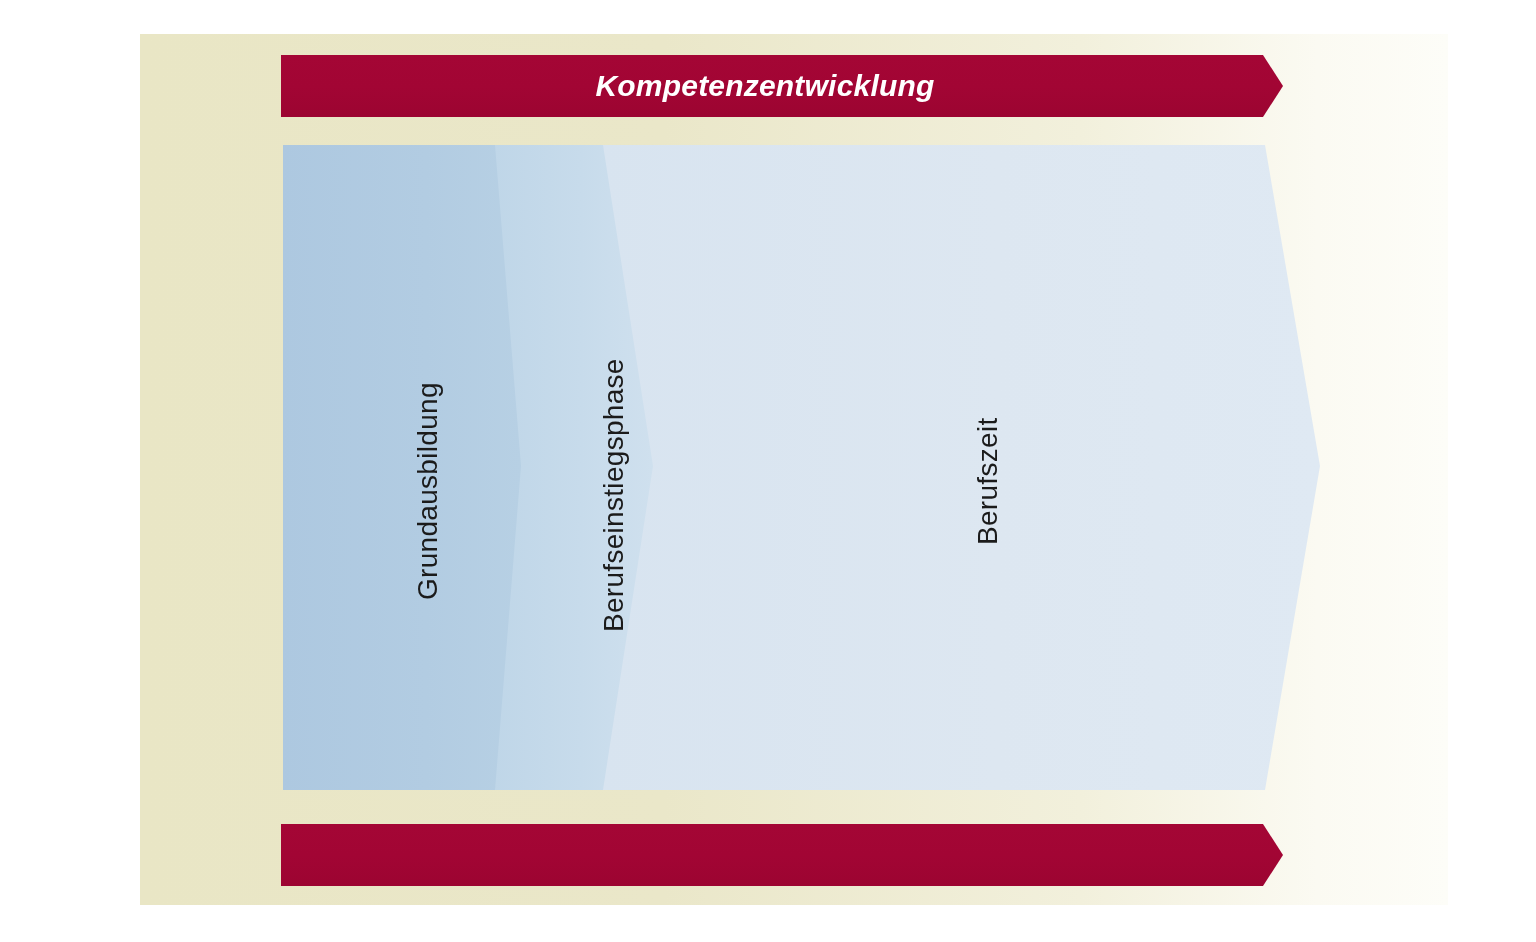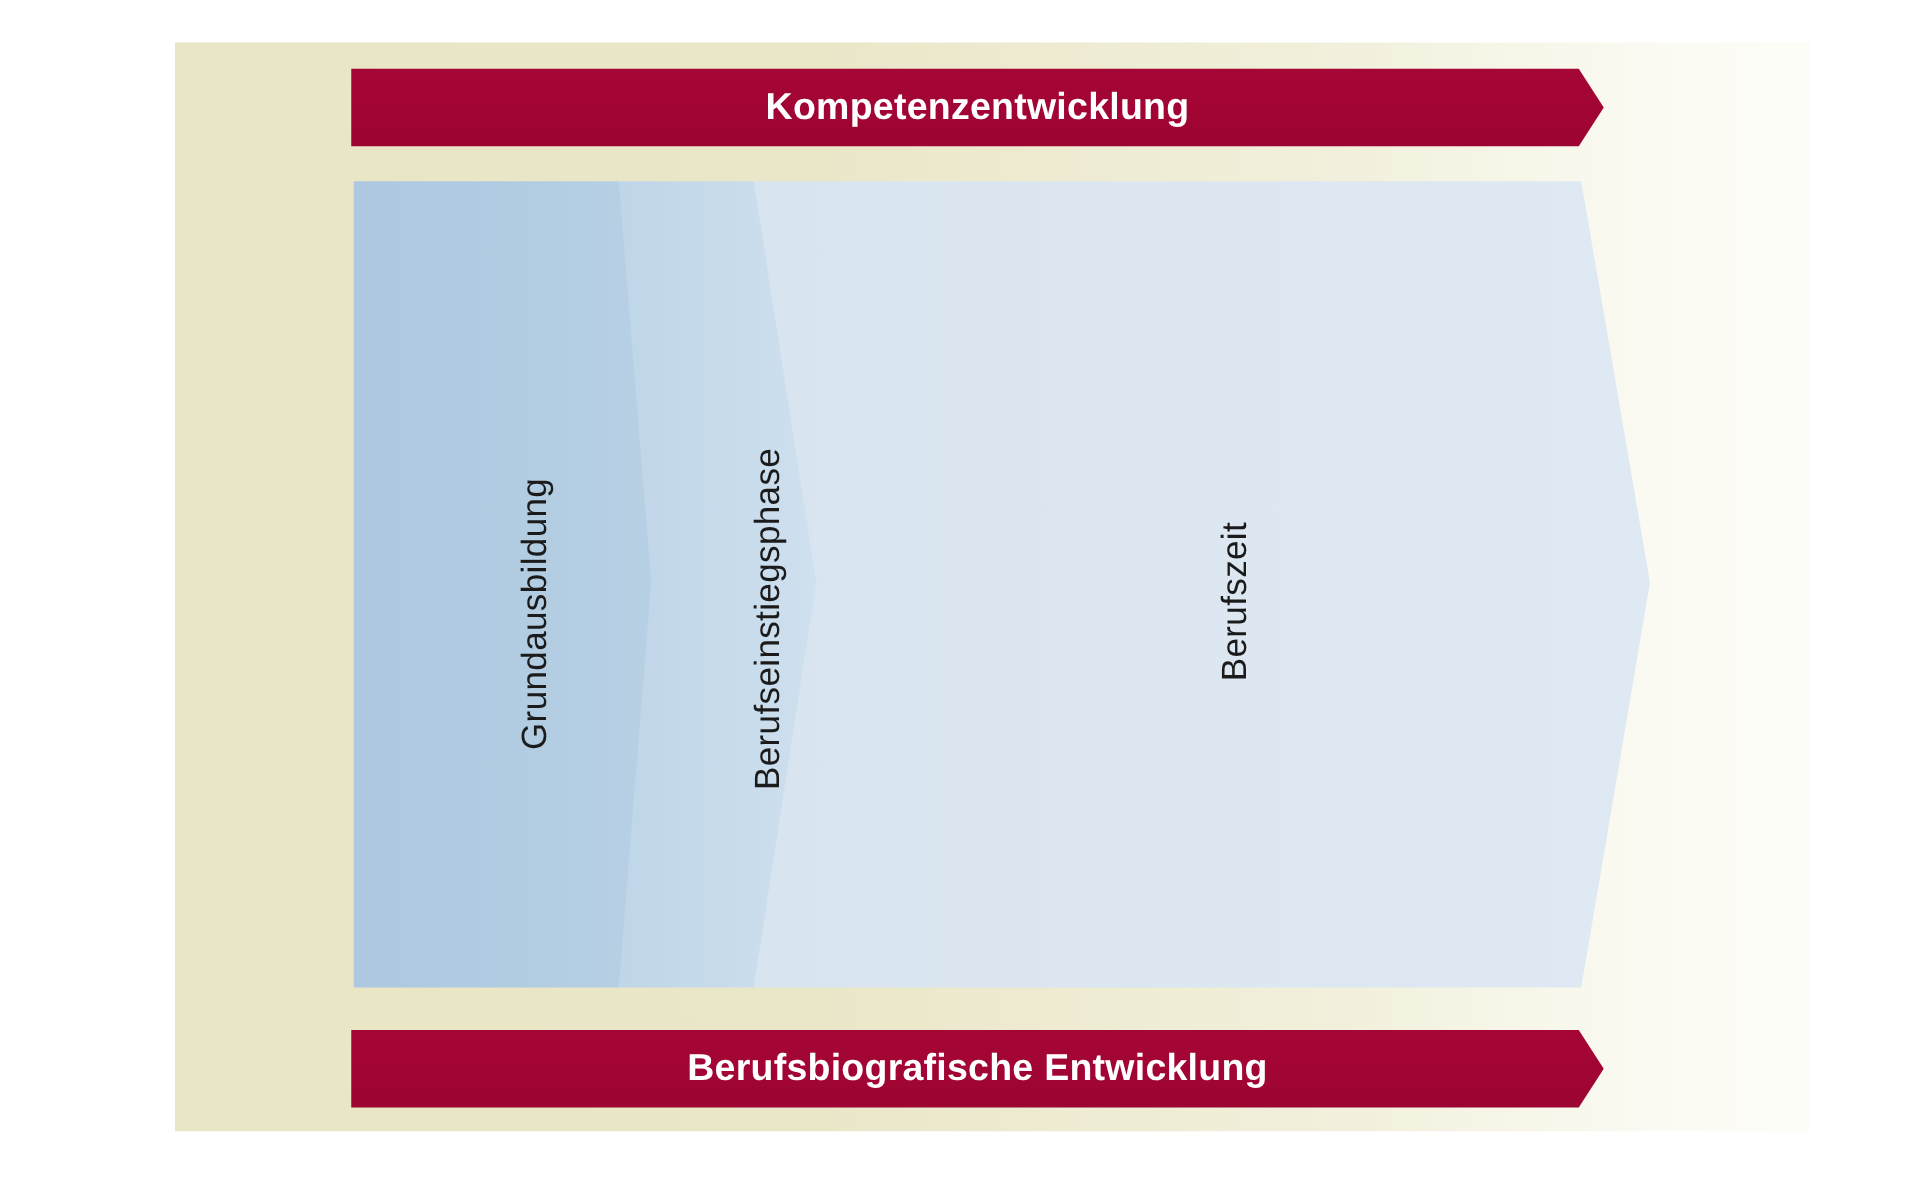--- a/index.html
+++ b/index.html
@@ -52,22 +52,22 @@
     align-items: center;
     justify-content: center;
     color: #ffffff;
     font-size: 30px;
     font-weight: 600;
     letter-spacing: 0.2px;
     white-space: nowrap;
     pointer-events: none;
   }
   #top-banner-label {
-    left: 281px; top: 55px;
-    width: 1002px; height: 62px;
+    left: 264px; top: 55px;
+    width: 1002px; height: 62px; font-style: italic;
   }
   #bottom-banner-label {
     left: 281px; top: 824px;
     width: 1002px; height: 62px;
   }
 
   
   .phase-label {
     position: absolute;
     color: #1b1b1b;
@@ -120,21 +120,20 @@
 
     <path d="M 283,145 L 495,145 L 521,466 L 495,790 L 283,790 Z" fill="url(#gradDark)"></path>
 
     <path d="M 281,55 L 1263,55 L 1283,86 L 1263,117 L 281,117 Z" fill="url(#gradRed)"></path>
 
     <path d="M 281,824 L 1263,824 L 1283,855 L 1263,886 L 281,886 Z" fill="url(#gradRed)"></path>
   </svg>
 
   <div class="banner-label" id="top-banner-label">Kompetenzentwicklung</div>
 
-  <div class="banner-label" id="bottom-banner-label">Berufsbiografische Entwicklung</div>
 
   <div class="phase-label" id="label-grundausbildung">Grundausbildung</div>
 
   <div class="phase-label" id="label-berufseinstieg">Berufseinstiegsphase</div>
 
   <div class="phase-label" id="label-berufszeit">Berufszeit</div>
 
 </div>
 
 </body></html>

